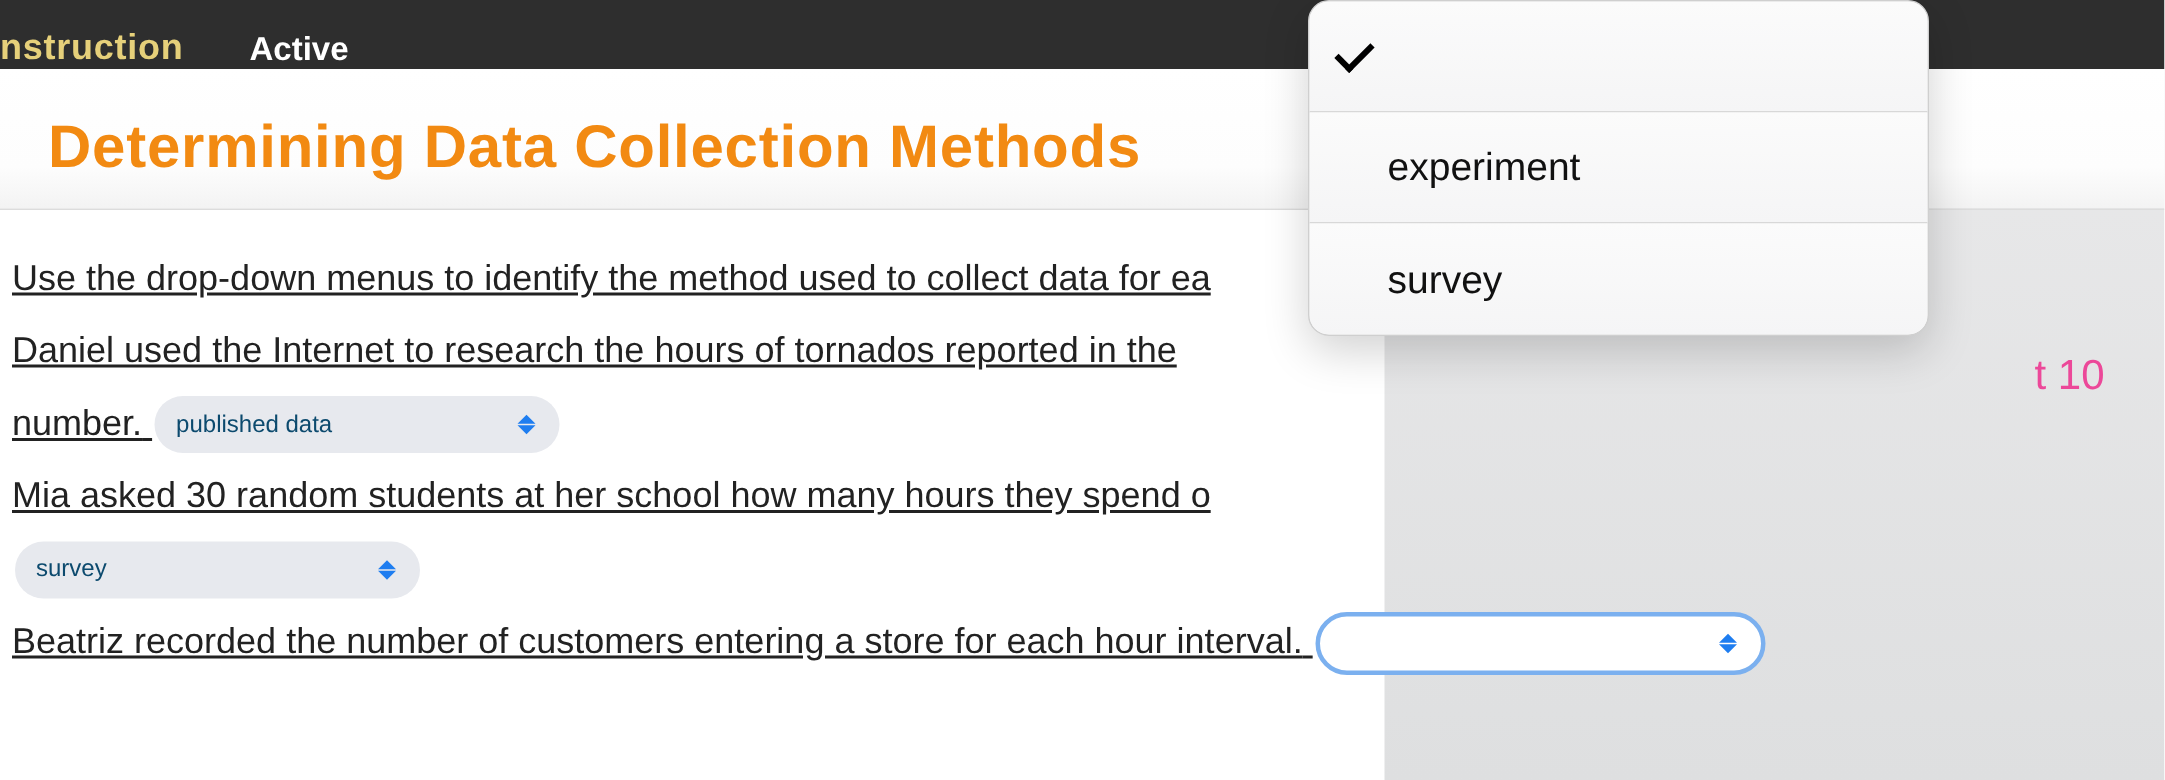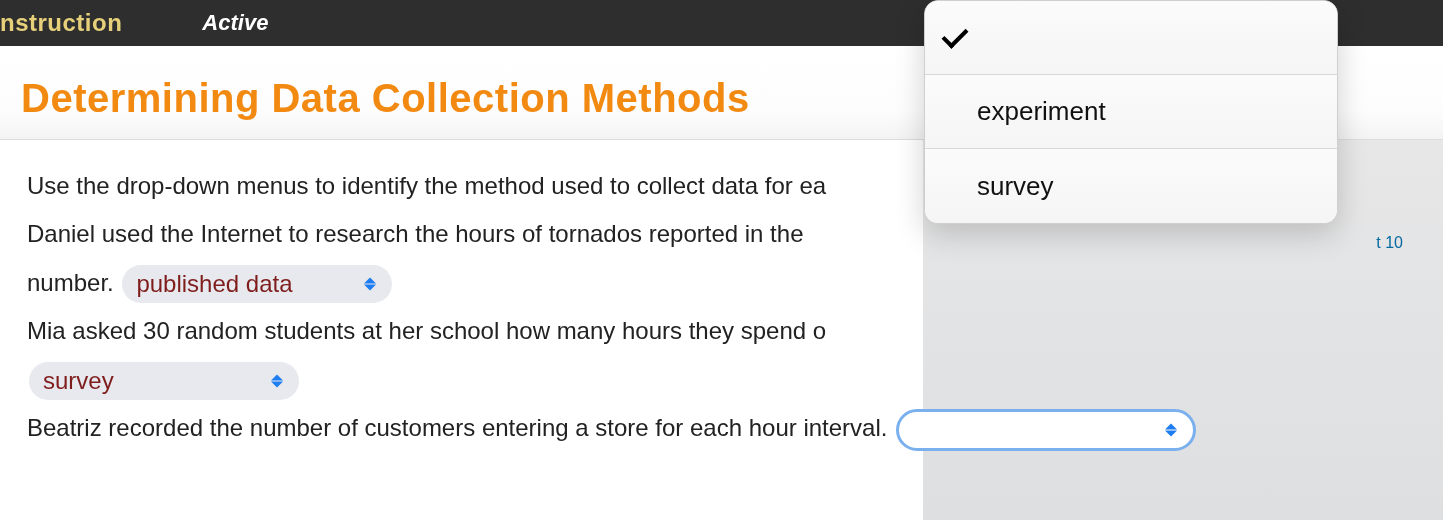--- a/index.html
+++ b/index.html
@@ -12,71 +12,70 @@
     background: #ffffff;
     overflow: hidden;
     position: relative;
   }
 
   
   .topbar {
     background: #2e2e2e;
     height: 46px;
     display: flex;
-    align-items: center;
+    align-items: flex-end;
     padding-left: 0;
     color: #fff;
-    gap: 36px;
   }
   .topbar .tab-instruction {
     color: #e6d07a;
     font-weight: 700;
     font-size: 24px;
     letter-spacing: .5px;
     padding: 0 20px 0 0;
   }
   .topbar .tab-active {
     color: #ffffff;
     font-weight: 700;
     font-size: 22px;
     padding: 0 24px;
-    font-style: italic;
   }
 
   
   .header-area {
-    padding: 30px 24px 18px 21px;
+    padding: 30px 24px 18px 32px;
     background: linear-gradient(#ffffff, #fdfdfd 70%, #f3f3f3 100%);
     border-bottom: 1px solid #dcdcdc;
   }
   .header-area h1 {
     margin: 0;
     font-size: 40px;
     font-weight: 700;
     color: #f28a12;
     letter-spacing: .5px;
   }
 
   
   .content {
-    padding: 24px 14px 0 27px;
+    padding: 24px 14px 0 8px;
     font-size: 24px;
     color: #222;
     line-height: 1.85;
+    text-decoration: underline;
   }
 
   
   .chip {
     display: inline-flex;
     align-items: center;
     background: #e7e9ee;
     border-radius: 20px;
     padding: 2px 40px 2px 14px;
-    color: #7f1d1d;
-    font-size: 24px;
+    color: #0c4a6e;
+    font-size: 16px;
     min-width: 270px;
     height: 38px;
     position: relative;
     vertical-align: middle;
     margin: 0 2px;
   }
   .chip .updown-icon {
     position: absolute;
     right: 16px;
     top: 50%;
@@ -117,21 +116,21 @@
   
   .content-wrap {
     position: relative;
     z-index: 2;
   }
 
   
   .popover {
     position: absolute;
     top: 0;
-    left: 924px;
+    left: 872px;
     width: 414px;
     background: #fdfdfd;
     border: 1px solid #cfcfcf;
     border-radius: 14px;
     box-shadow: 0 10px 30px rgba(0,0,0,.18);
     z-index: 5;
     overflow: hidden;
   }
   .popover .row {
     height: 74px;
@@ -155,22 +154,22 @@
     border-left: 4px solid #000;
     border-bottom: 4px solid #000;
     transform: translateY(-70%) rotate(-45deg);
   }
 
   
   .behind-text {
     position: absolute;
     top: 234px;
     right: 40px;
-    font-size: 16px;
-    color: #0369a1;
+    font-size: 28px;
+    color: #ec4899;
     z-index: 2;
     white-space: nowrap;
   }
 
   
   .line { margin-bottom: 4px; }
 </style>
 </head>
 <body>
 

